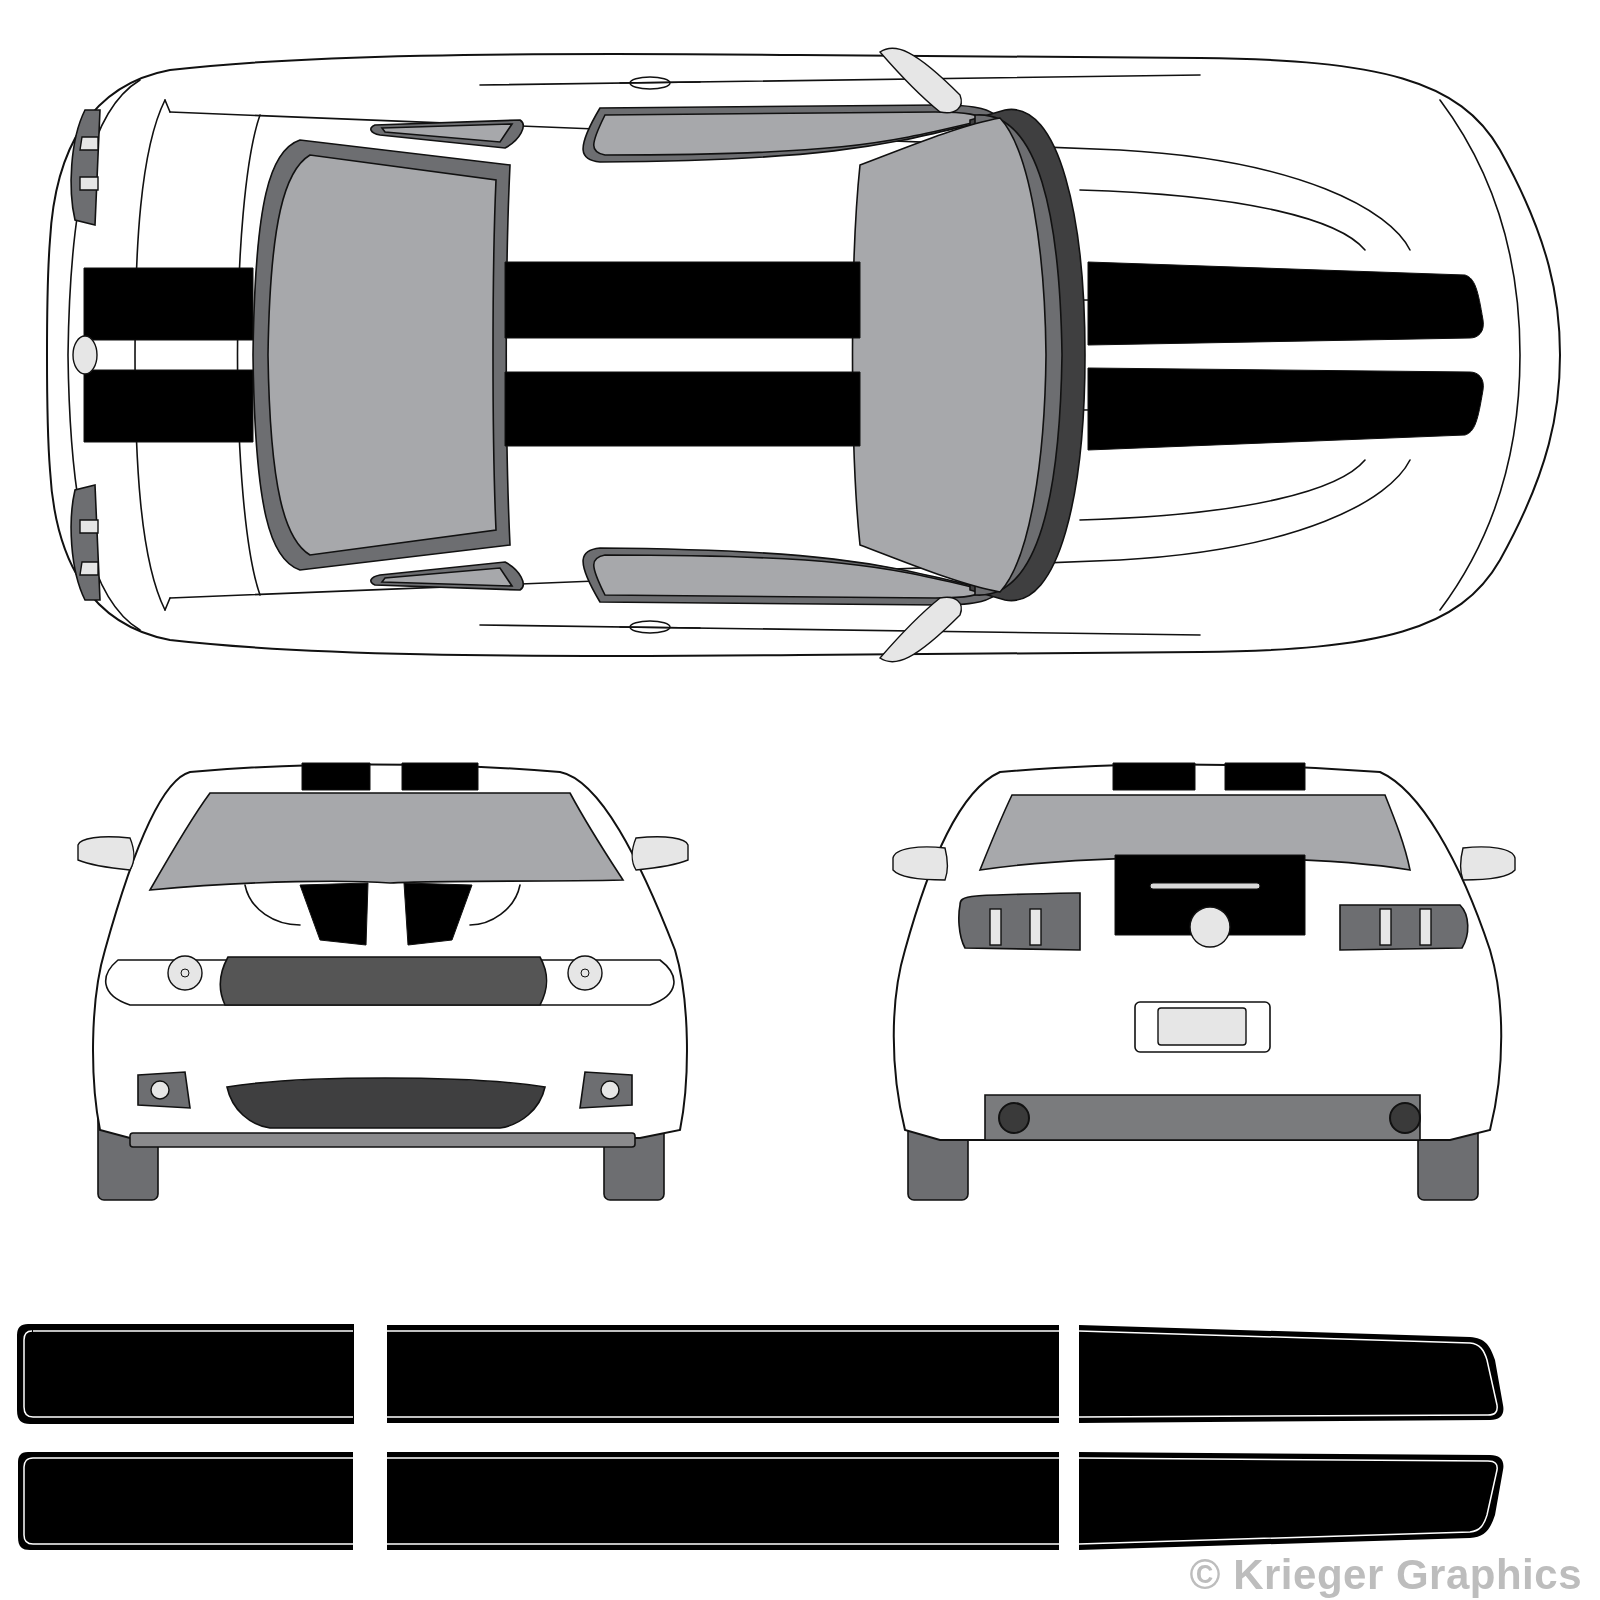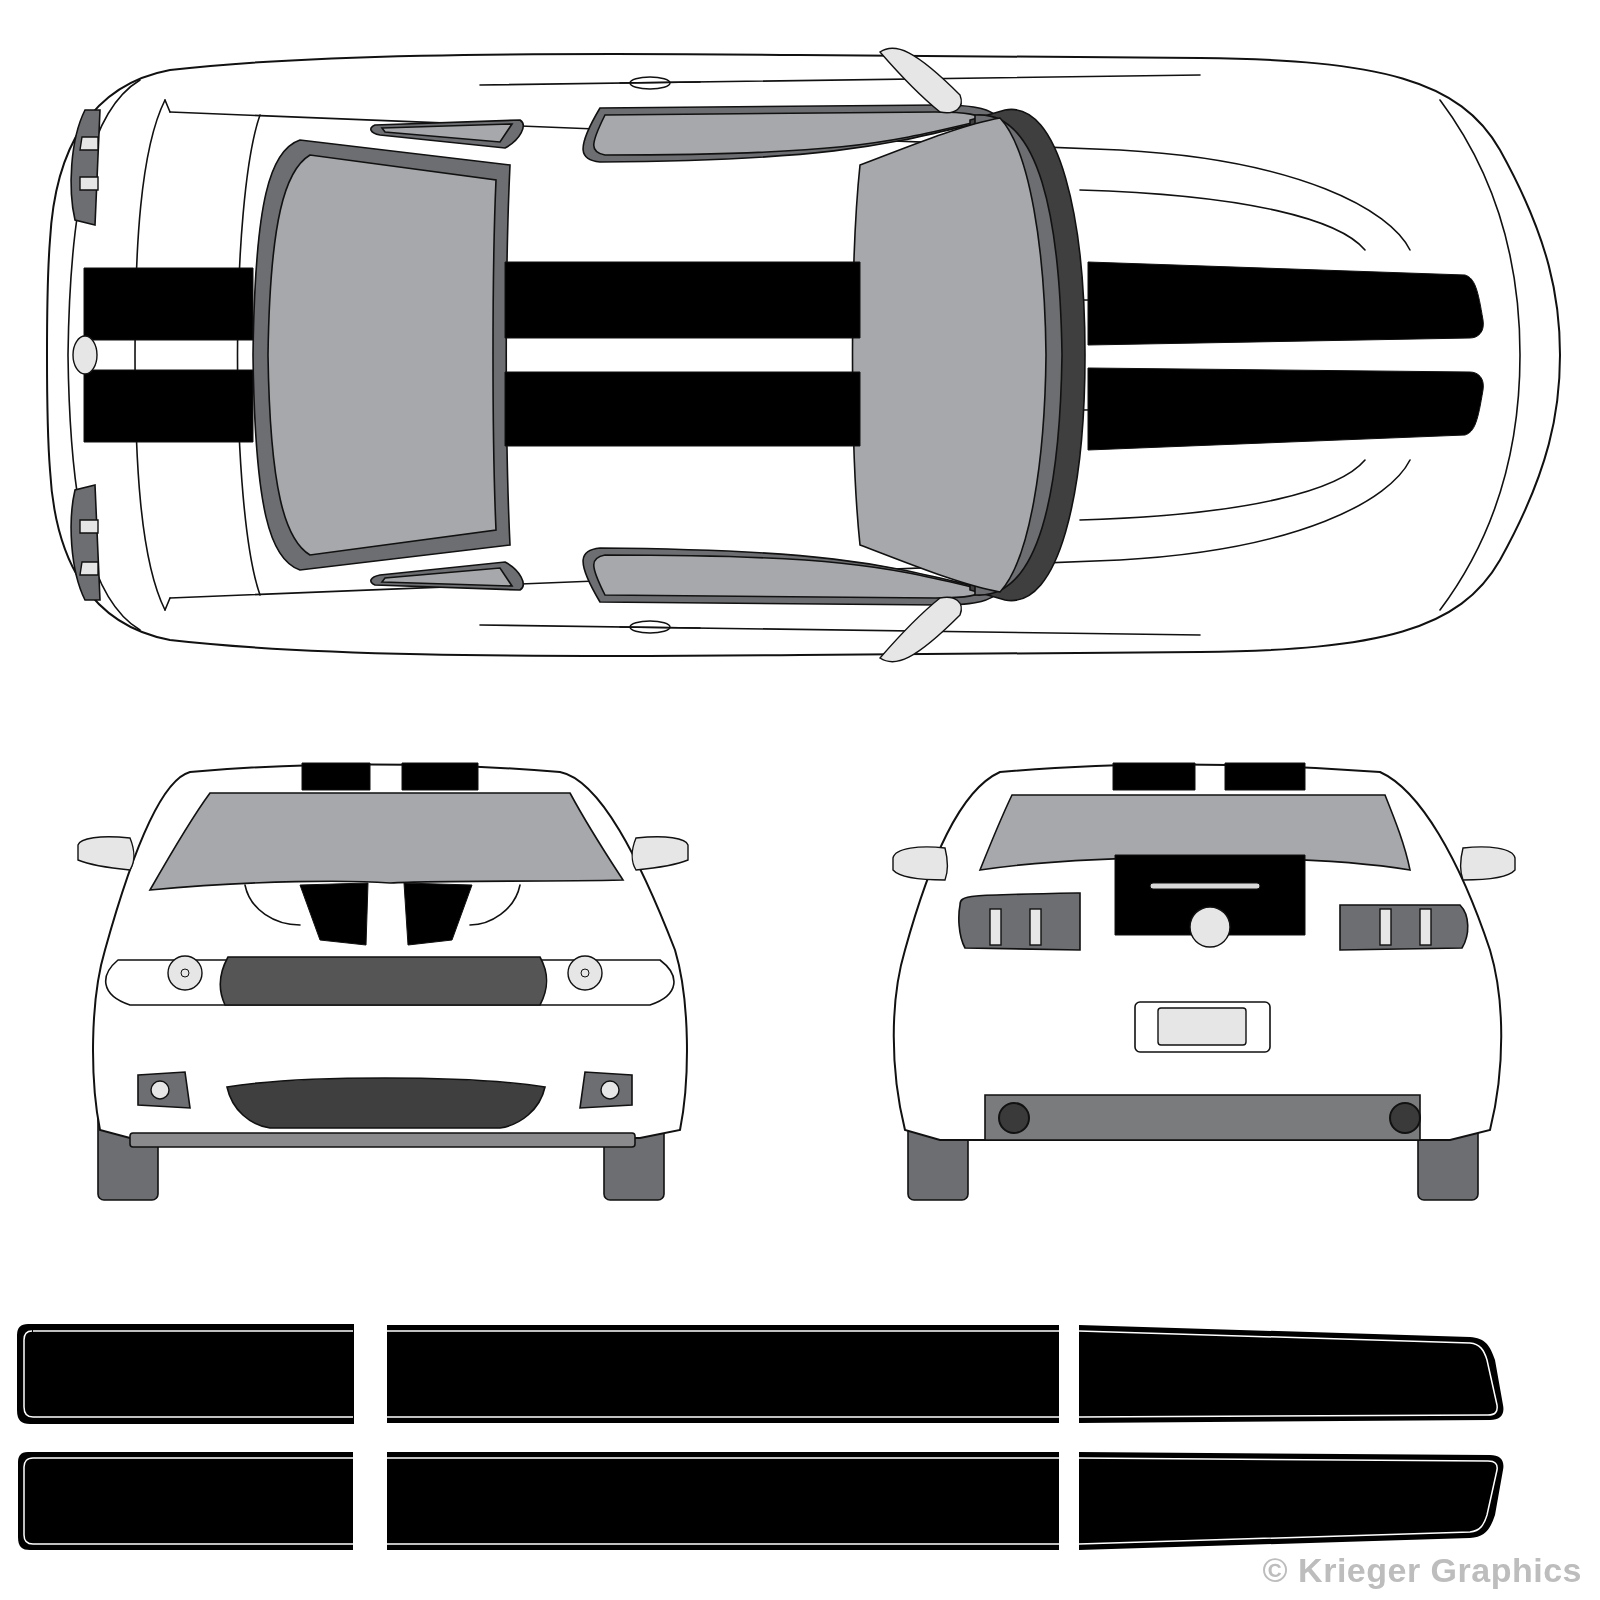--- a/index.html
+++ b/index.html
@@ -6,21 +6,21 @@
   body{width:1600px;height:1600px;position:relative;overflow:hidden;font-family:"Liberation Sans",sans-serif;}
   svg{position:absolute;left:0;top:0;}
   .ln{fill:none;stroke:#111;stroke-width:1.6;stroke-linejoin:round;stroke-linecap:round;}
   .body{fill:#ffffff;stroke:#111;stroke-width:2;}
   .glass{fill:#a7a8ab;stroke:#111;stroke-width:1.6;}
   .frame{fill:#6d6e71;stroke:#111;stroke-width:1.6;}
   .dark{fill:#3f3f40;stroke:#111;stroke-width:1.6;}
   .stripe{fill:#000;stroke:#111;stroke-width:1;}
   .lite{fill:#e6e6e6;stroke:#111;stroke-width:1.4;}
   .tire{fill:#6d6e71;stroke:#111;stroke-width:1.6;}
-  .copyright{position:absolute;right:18px;top:1551px;font-size:34px;font-weight:bold;color:#bdbdbd;letter-spacing:0.5px;}
+  .copyright{position:absolute;right:18px;top:1551px;font-size:42px;font-weight:bold;color:#bdbdbd;letter-spacing:0.5px;}
 </style>
 </head>
 <body>
 
 <svg width="1600" height="1600" viewBox="0 0 1600 1600" xmlns="http://www.w3.org/2000/svg">
 
   <g>
 
     <path class="body" d="M170,70 C300,55 500,52 800,55 L1200,58 C1380,60 1460,80 1500,150 C1550,240 1560,300 1560,355 C1560,410 1550,470 1500,560 C1460,630 1380,650 1200,652 L800,655 C500,658 300,655 170,640 C90,625 55,560 50,470 C46,420 46,290 50,240 C55,150 90,85 170,70 Z"></path>
     <path class="ln" d="M140,80 C90,110 70,200 68,355 C70,510 90,600 140,630"></path>

